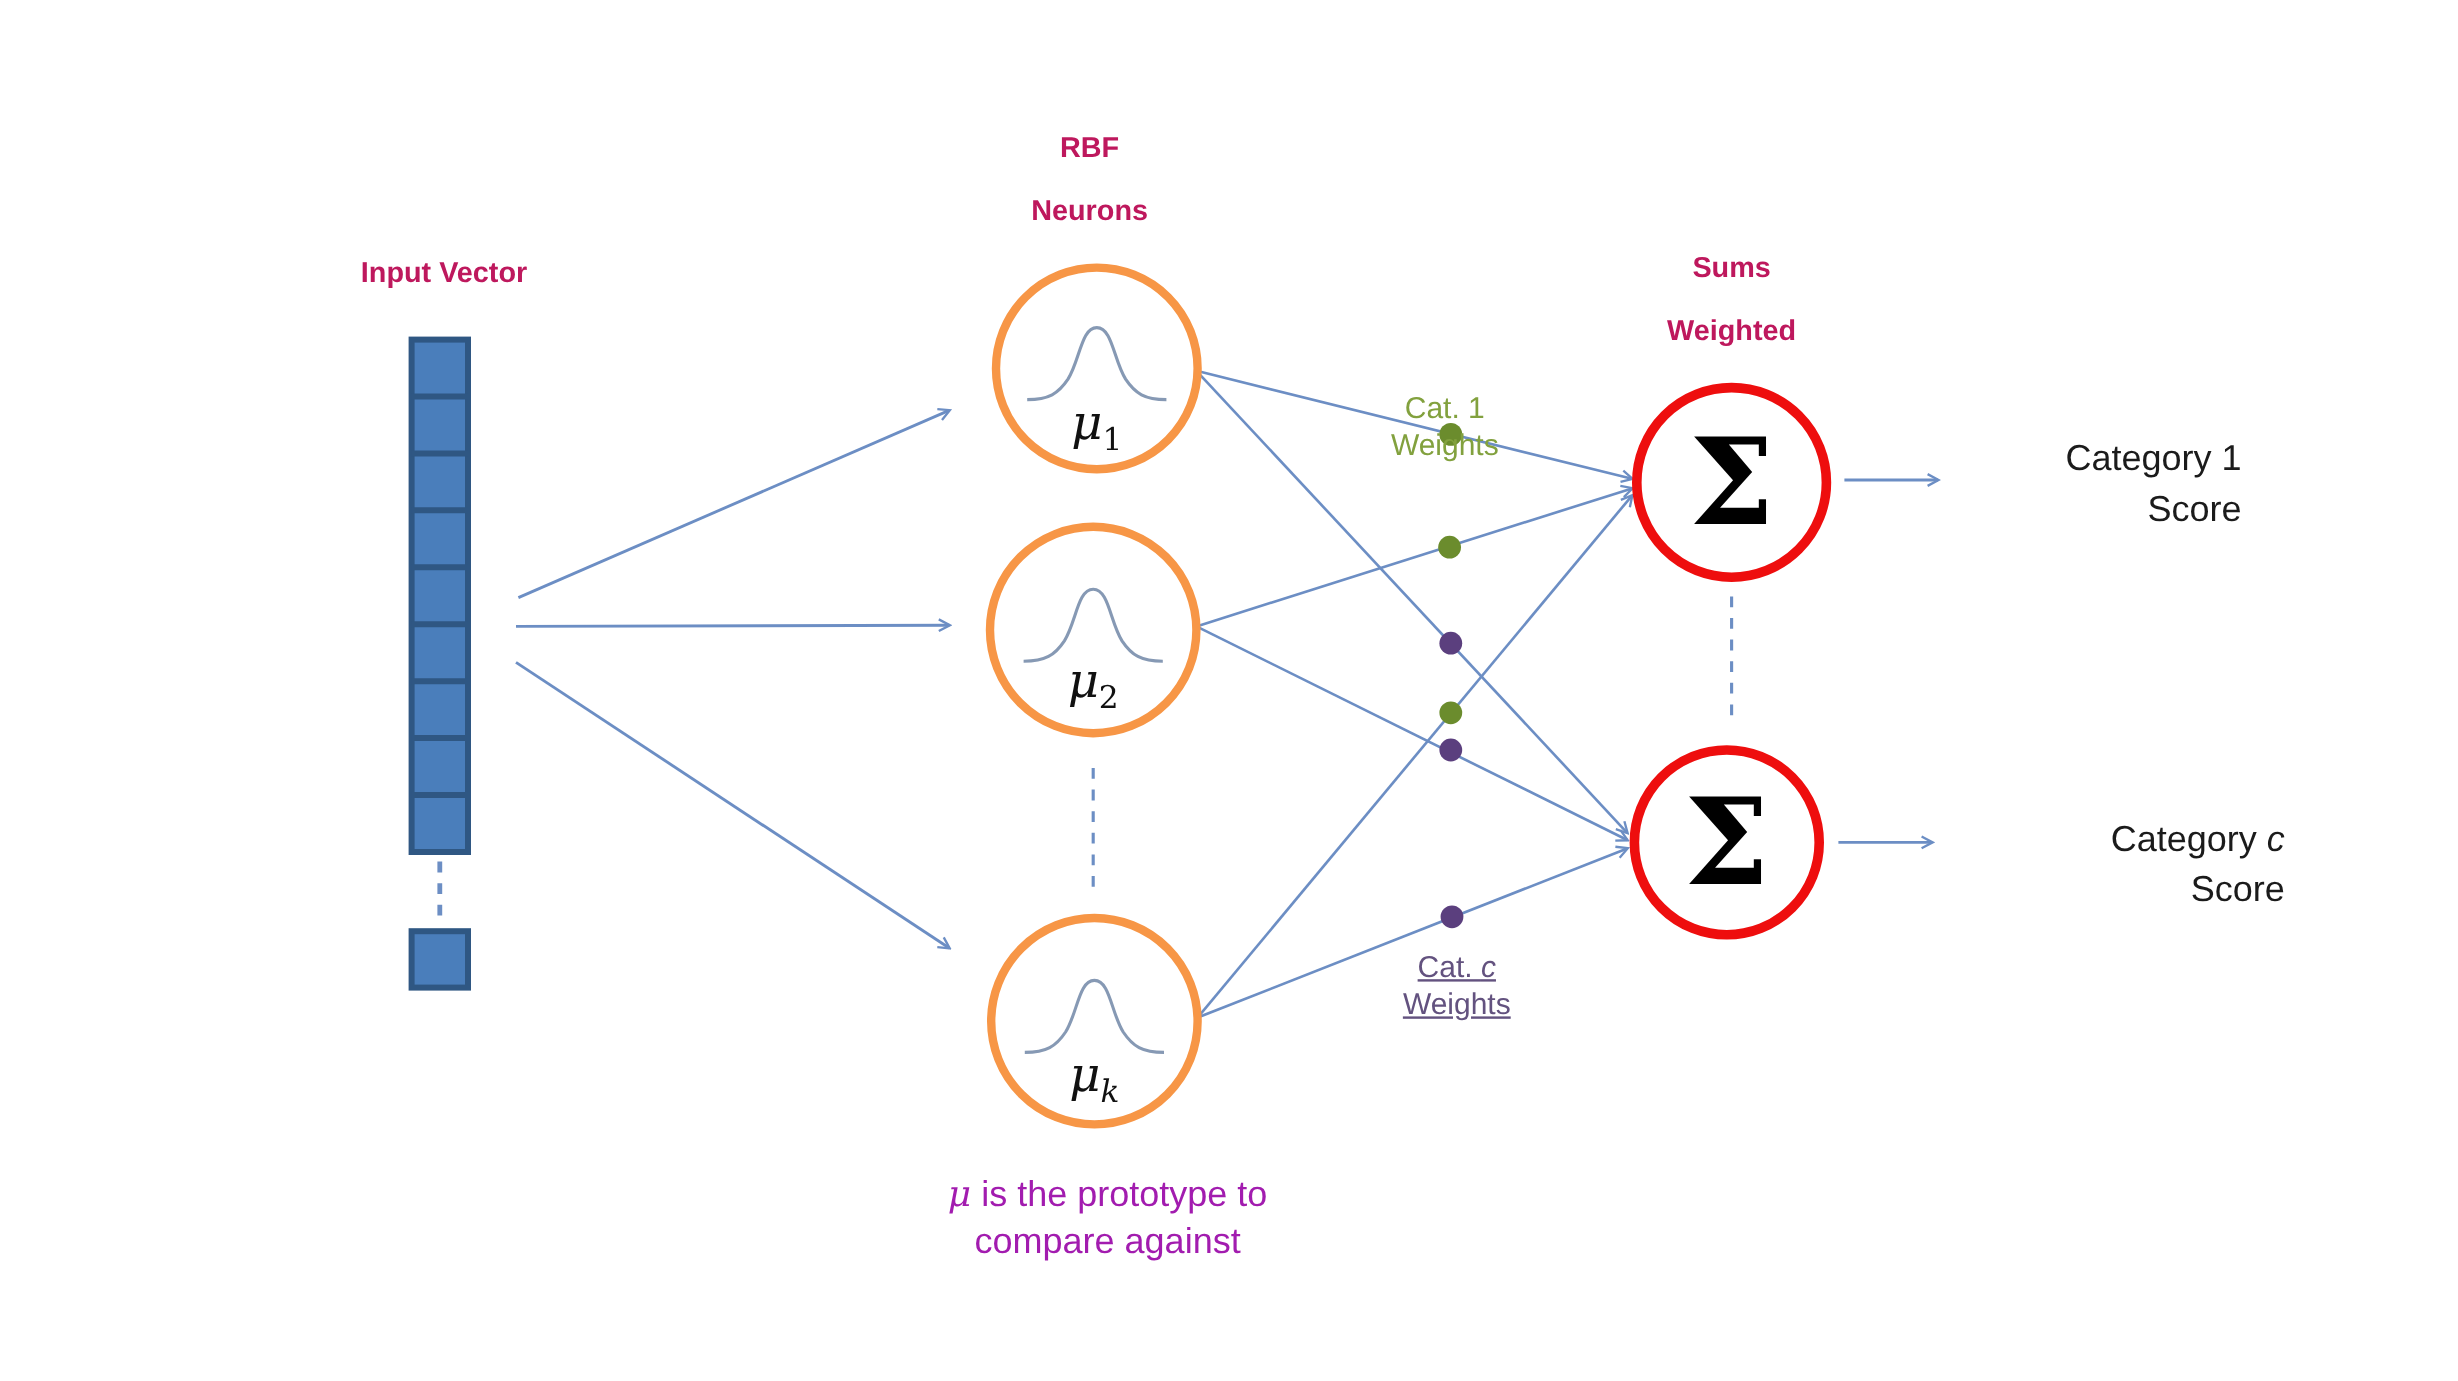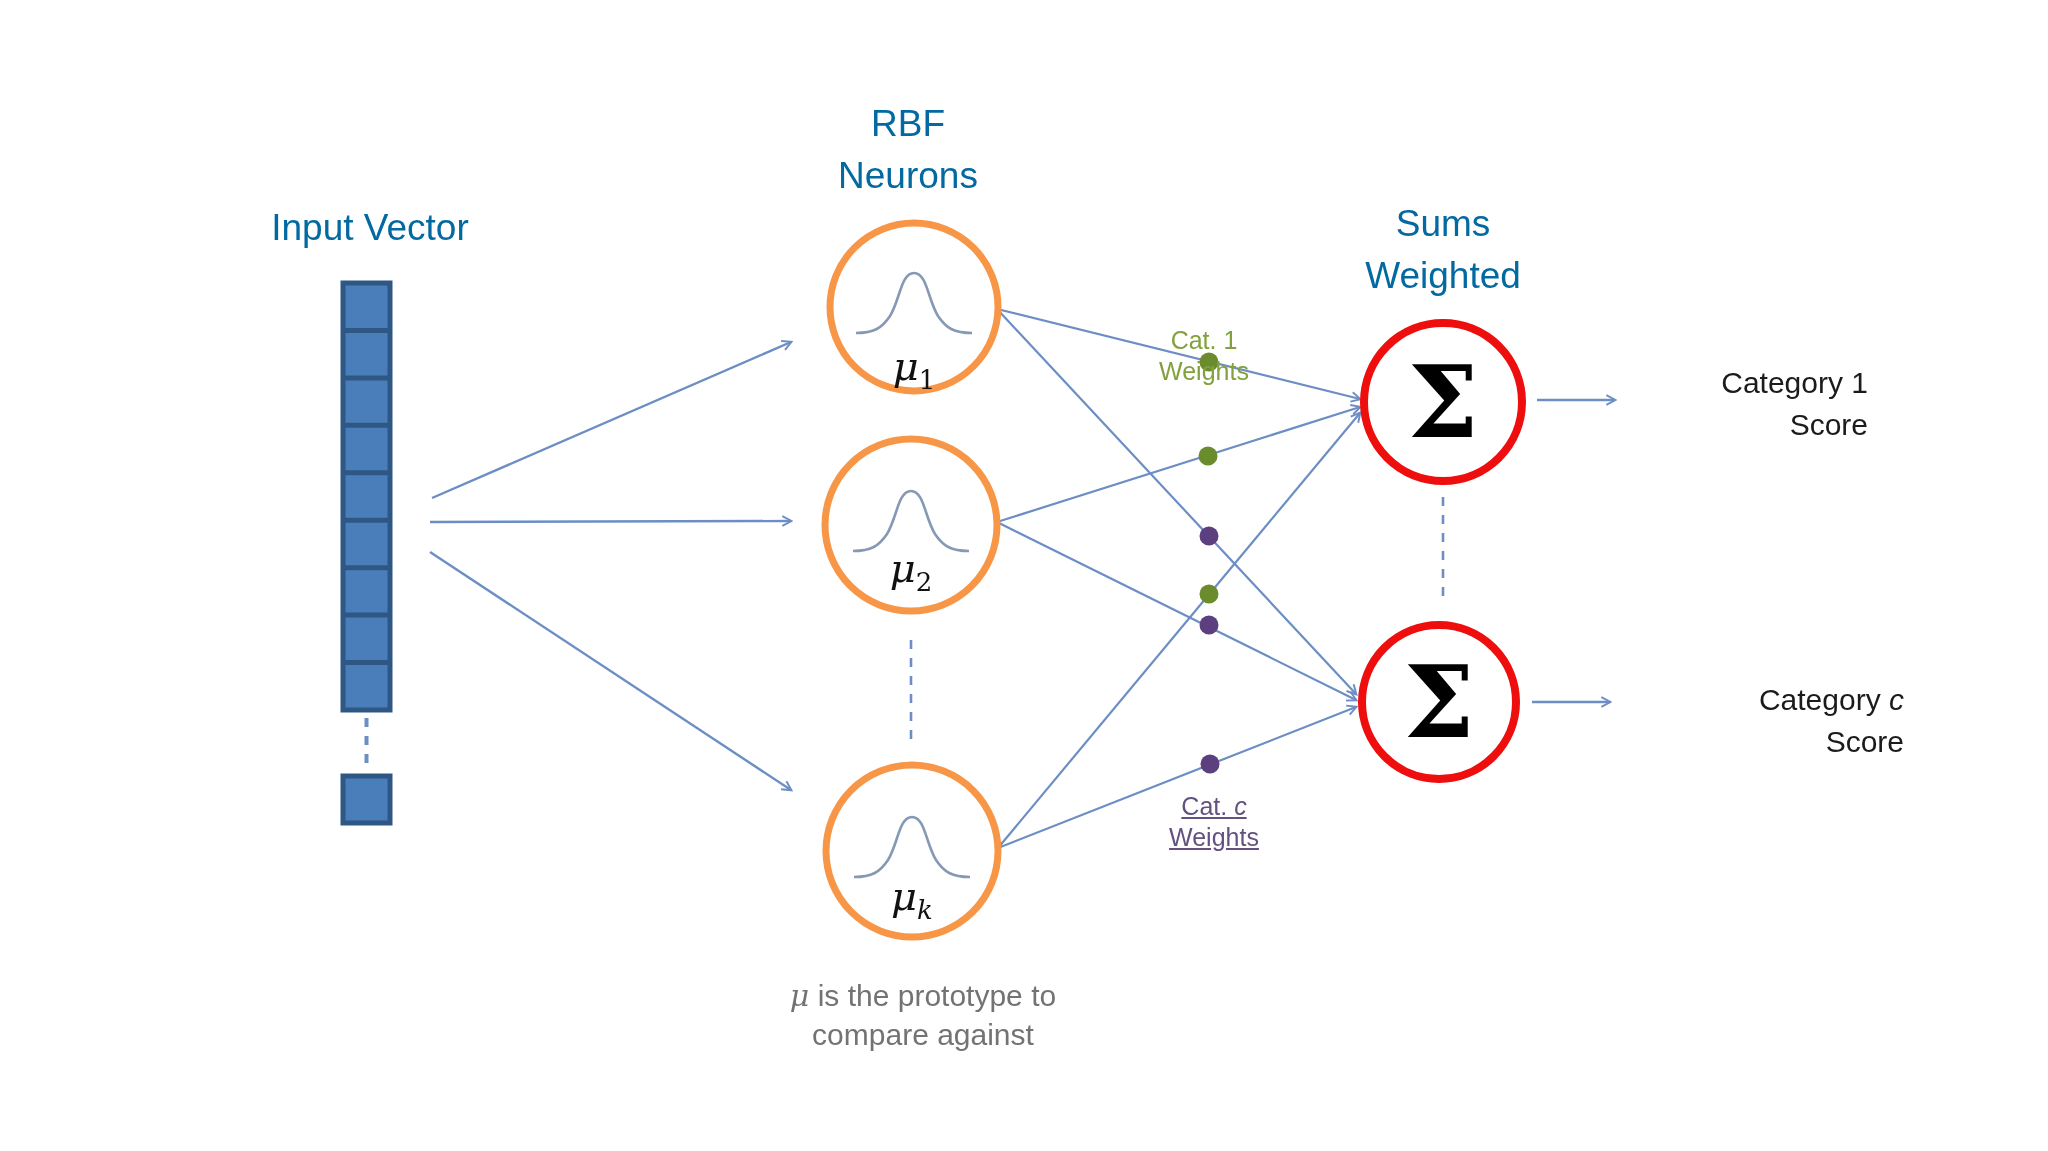--- a/index.html
+++ b/index.html
@@ -6,37 +6,37 @@
   #canvas{
     position:relative;
     width:2048px;height:1151px;
     background:#ffffff;
     font-family:"Liberation Sans",sans-serif;
     overflow:hidden;
   }
   #diagram-svg{position:absolute;left:0;top:0;}
   .txt{position:absolute;color:#1b1b1b;}
   .center{text-align:center;}
-  .title{font-size:37px;font-weight:400;line-height:52px;color:#0369a1;}
+  .title{font-size:24px;font-weight:700;line-height:52px;color:#be185d;}
   .score-label{font-size:30px;font-weight:400;line-height:42px;color:#1b1b1b;text-align:right;}
   .weights-label{font-size:25px;font-weight:400;line-height:31px;}
   .green-text{color:#82A13E;}
   .purple-text{color:#63527F;}
   .mu-label{
     font-family:"DejaVu Serif",serif;font-style:italic;
     font-size:40px;color:#111;line-height:44px;
   }
   .mu-label sub{font-size:26px;font-style:normal;}
   .mu-label sub.it{font-style:italic;}
   .sigma{
     font-family:"DejaVu Serif",serif;font-weight:700;
     font-size:100px;line-height:100px;width:100px;height:100px;
     text-align:center;color:#000;
   }
-  .note{font-size:30px;font-weight:400;line-height:39px;color:#737373;}
+  .note{font-size:30px;font-weight:400;line-height:39px;color:#a21caf;}
   .mu-inline{font-family:"DejaVu Serif",serif;font-style:italic;}
   .var-italic{font-style:italic;}
 </style>
 </head>
 <body>
 
 <div id="canvas">
 
   <svg id="diagram-svg" width="2048" height="1151" viewBox="0 0 2048 1151">
     <defs>
@@ -115,21 +115,21 @@
   <div class="txt title center" style="left:808px;top:98px;width:200px;">
     <div>RBF</div>
     <div>Neurons</div>
   </div>
 
   <div class="txt title center" style="left:1340px;top:198px;width:206px;">
     <div>Sums</div>
     <div>Weighted</div>
   </div>
 
-  <div class="txt mu-label center" style="left:852px;top:344px;width:124px;">
+  <div class="txt mu-label center" style="left:852px;top:331px;width:124px;">
     <span>μ</span><sub>1</sub>
   </div>
   <div class="txt mu-label center" style="left:849px;top:546px;width:124px;">
     <span>μ</span><sub>2</sub>
   </div>
   <div class="txt mu-label center" style="left:850px;top:874px;width:124px;text-align:center;">
     <span>μ</span><sub class="it">k</sub>
   </div>
 
   <div class="txt sigma" style="left:1393px;top:352px;">Σ</div>

